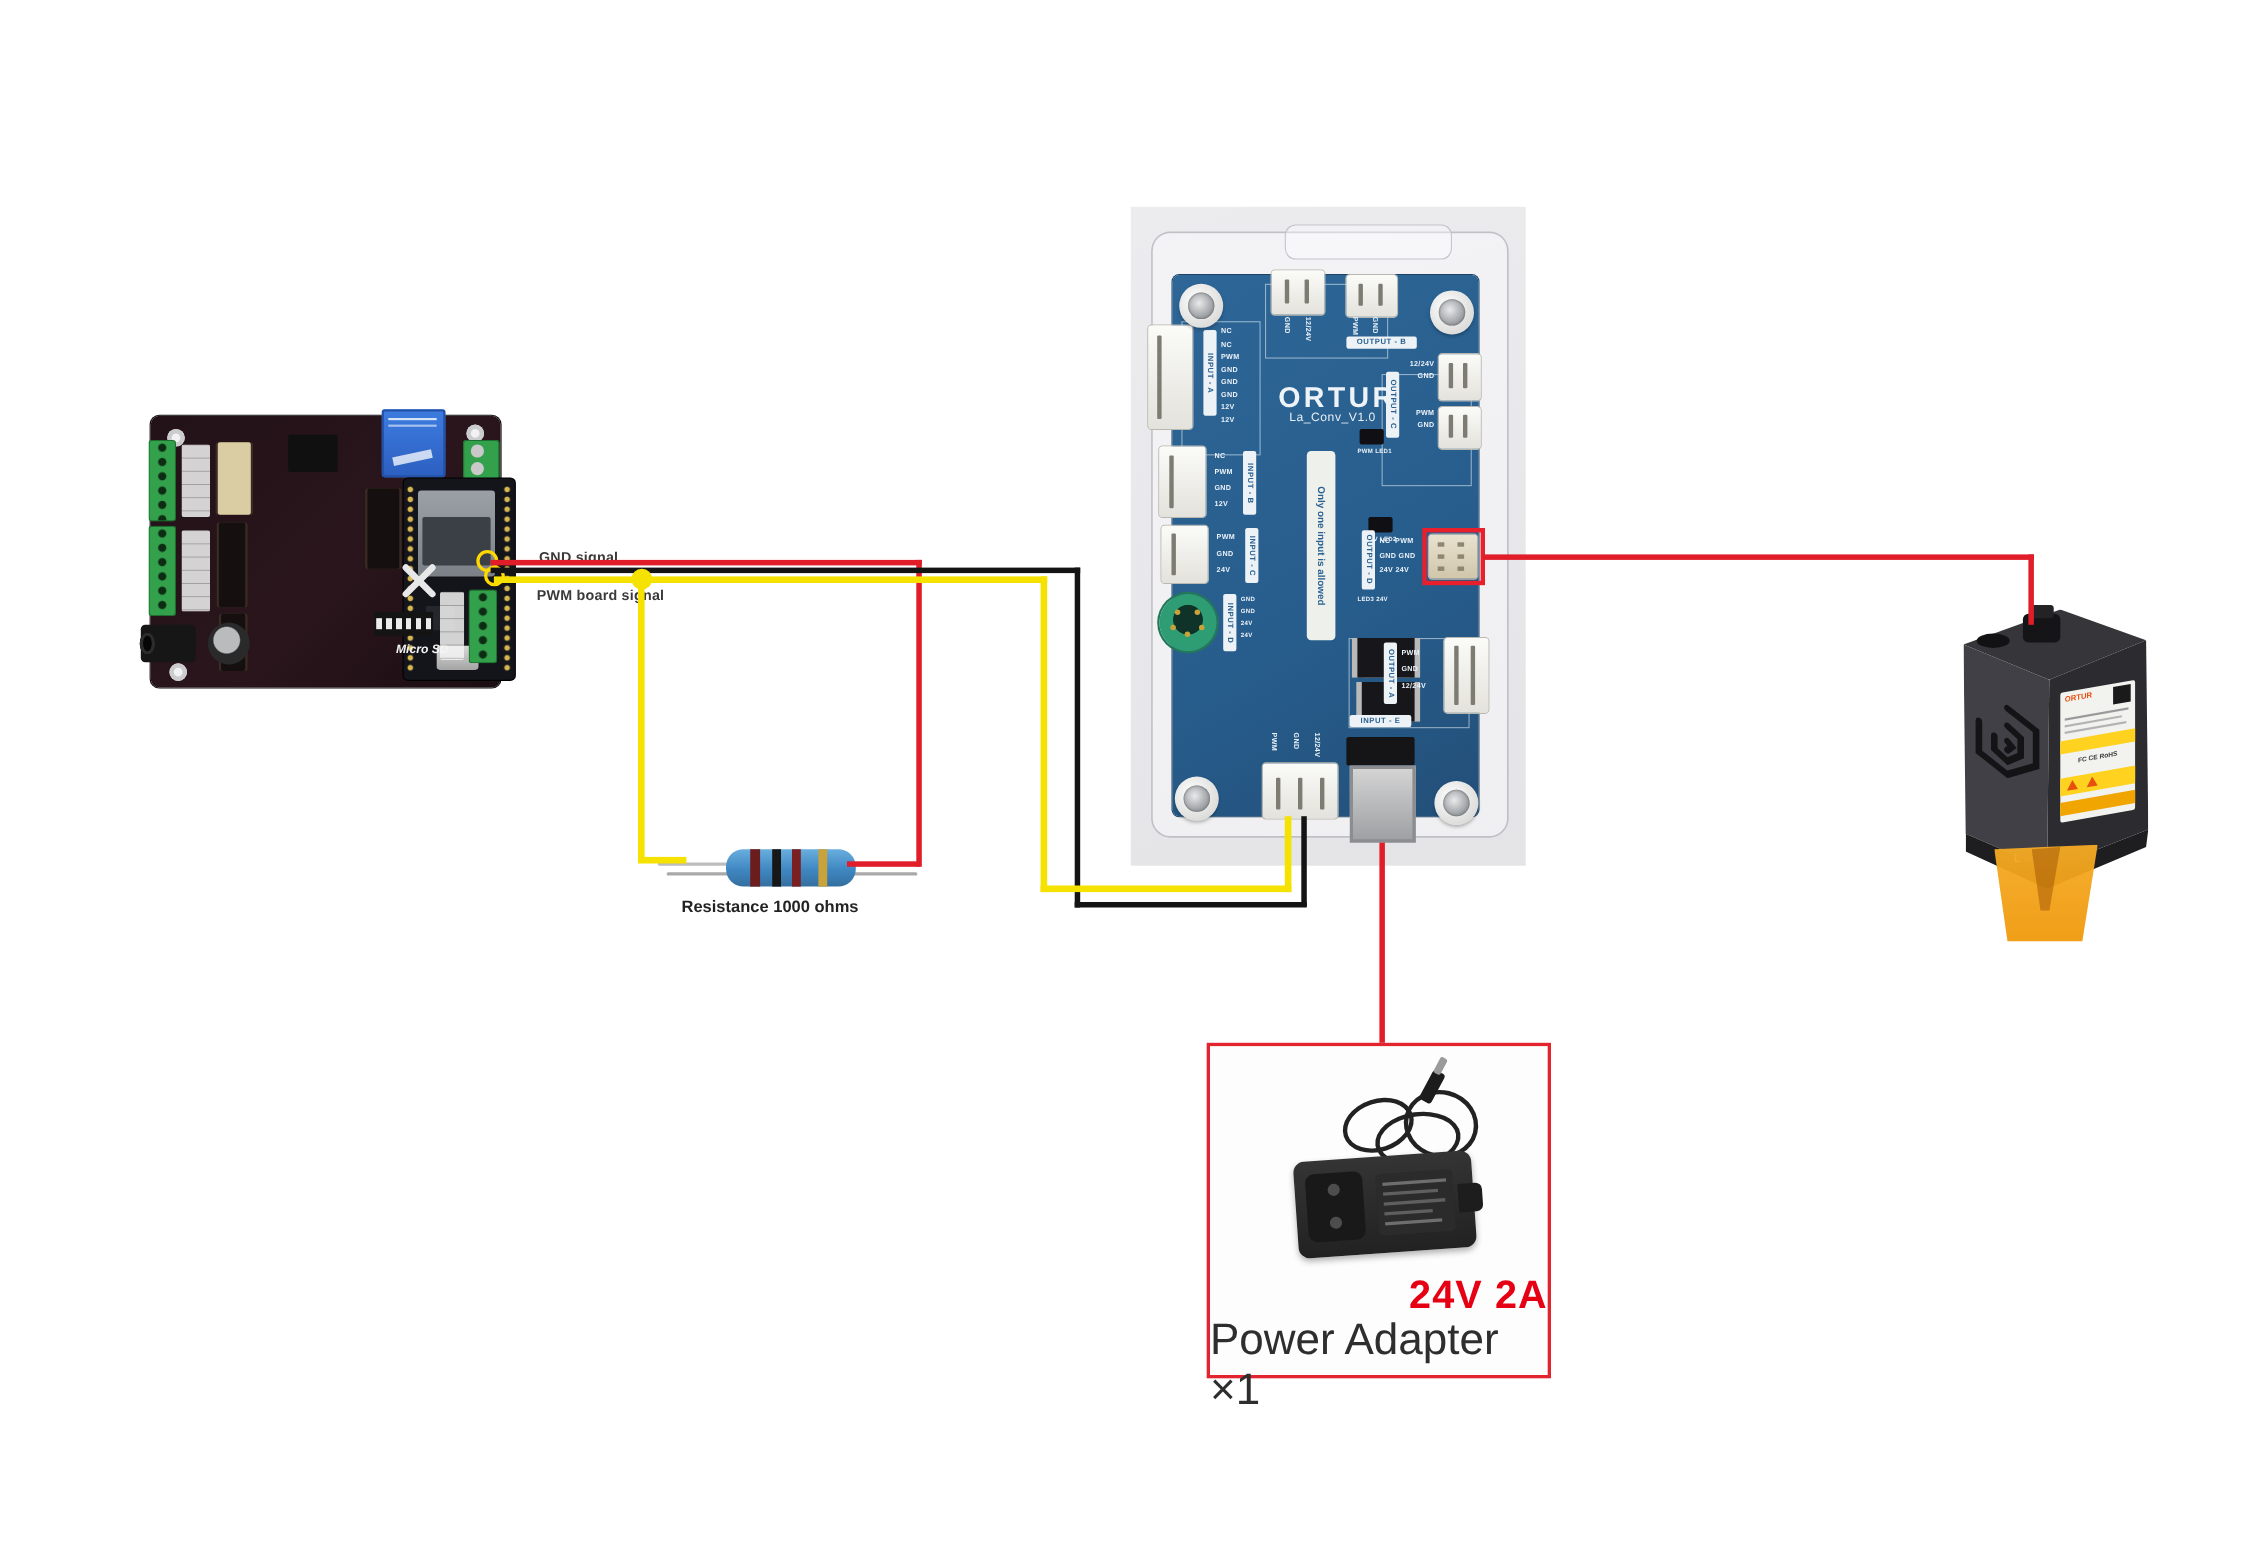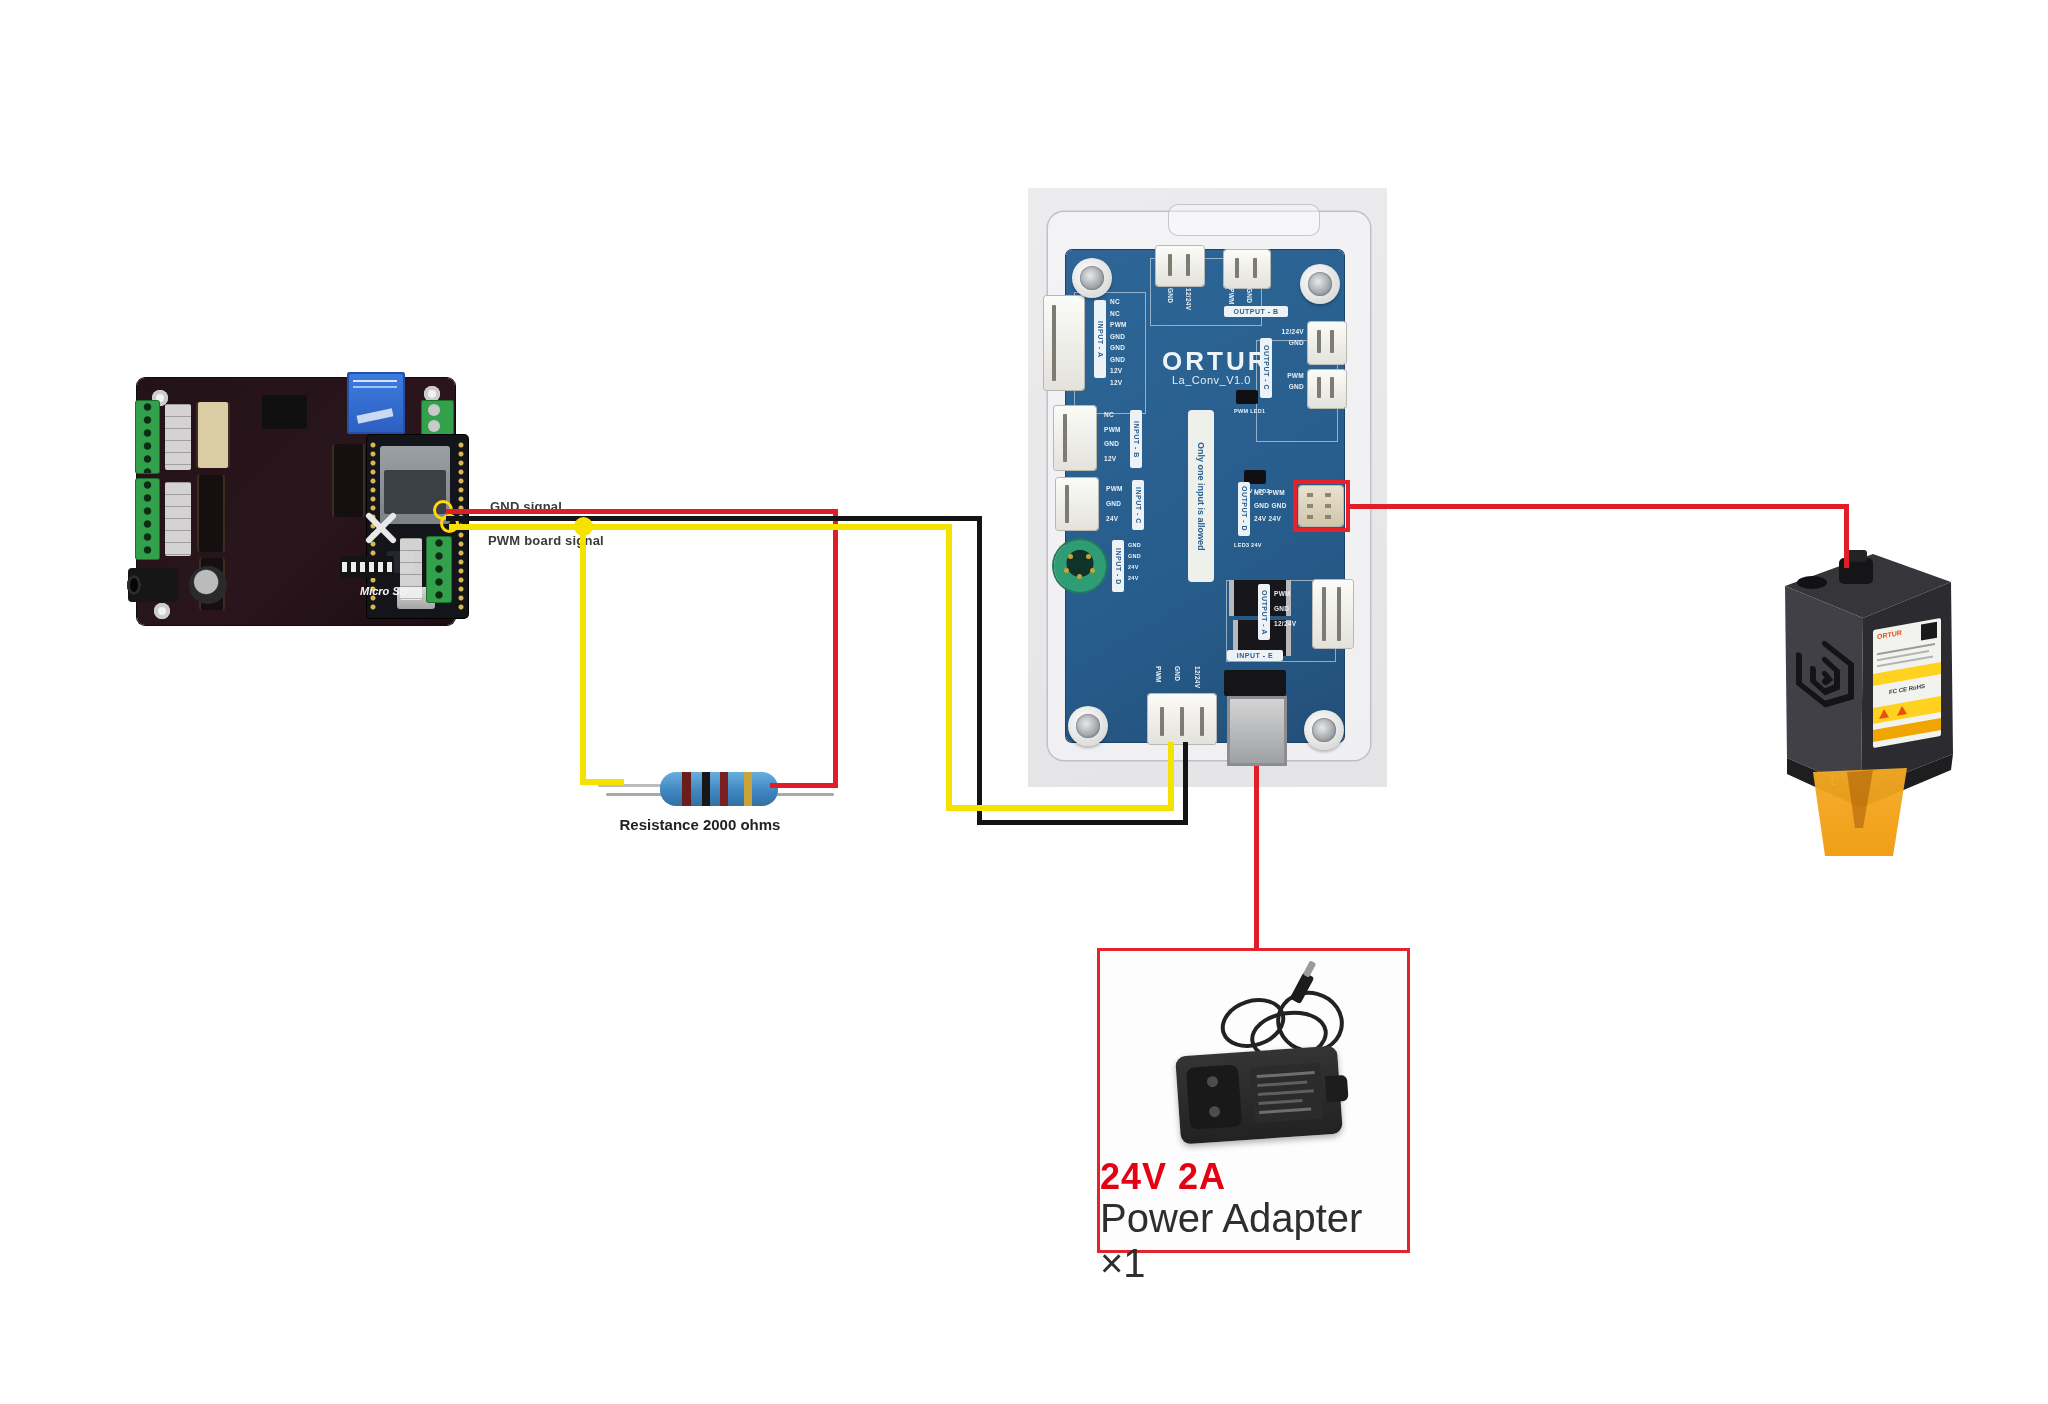--- a/index.html
+++ b/index.html
@@ -31,21 +31,21 @@
   .screwhead{position:absolute;left:8px;top:8px;width:24px;height:24px;border-radius:50%;background:radial-gradient(circle at 42% 40%,#e8e9ea,#8f9398 75%);box-shadow:inset 0 0 2px #555}
   .pinlabels{position:absolute;color:#eaf1f8;font-size:6.5px;line-height:10.6px;font-weight:bold;letter-spacing:.3px;z-index:7}
   .vlabel{position:absolute;background:#edf2f6;color:#2a6191;font-size:7px;font-weight:bold;writing-mode:vertical-rl;text-align:center;border-radius:2px;letter-spacing:.5px;z-index:7;display:flex;align-items:center;justify-content:center}
   .rot{writing-mode:vertical-rl;display:inline-block}
   
   .laser{position:absolute;left:1755px;top:548px;width:210px;height:320px;z-index:6}
   .face{position:absolute;left:0;top:0;width:100%;height:100%}
   
   .pbox{position:absolute;left:1097px;top:948px;width:313px;height:305px;background:#fdfdfd;border:3px solid #e2242e;box-sizing:border-box;z-index:6}
   .coil{position:absolute;border:4px solid #222;border-radius:50%;background:transparent}
-  .spec{position:absolute;left:0;top:205px;width:100%;text-align:left;font-size:36px;font-weight:bold;color:#e60013;letter-spacing:1px}
+  .spec{position:absolute;left:0;top:205px;width:100%;text-align:right;font-size:36px;font-weight:bold;color:#e60013;letter-spacing:1px}
   .pname{position:absolute;left:0;top:245px;width:100%;text-align:left;font-size:40px;color:#2e2e2e}
   .reslbl{position:absolute;left:560px;top:816px;width:280px;text-align:center;font-size:15px;font-weight:bold;color:#232323;z-index:20}
 </style>
 </head>
 <body style="--wire-red: #e11d2a; --wire-yellow: #f6e200; --wire-black: #141414;">
 
 <div class="pcb-dark">
   <div class="hole" style="left:15px;top:12px"></div>
   <div class="hole" style="left:287px;top:8px"></div>
   <div class="hole" style="left:17px;top:225px"></div>
@@ -136,21 +136,21 @@
 <div class="abs" style="left:598px;top:770px;width:240px;height:40px;z-index:25">
   <div class="abs" style="left:0;top:14px;width:240px;height:3px;background:#bdbdbd;border-radius:2px"></div>
   <div class="abs" style="left:8px;top:23px;width:228px;height:3px;background:#a9a9a9;border-radius:2px"></div>
   <div class="abs" style="left:62px;top:2px;width:118px;height:34px;background:linear-gradient(180deg,#69aede,#3f87c2 55%,#346f9f);border-radius:16px">
     <div class="abs" style="left:22px;top:0;width:9px;height:34px;background:#6b1d1d"></div>
     <div class="abs" style="left:42px;top:0;width:8px;height:34px;background:#171717"></div>
     <div class="abs" style="left:60px;top:0;width:8px;height:34px;background:#7a2020"></div>
     <div class="abs" style="left:84px;top:0;width:8px;height:34px;background:#caa23a"></div>
   </div>
 </div>
-<div class="reslbl">Resistance 2000 ohms</div>
+<div class="reslbl">Resistance 1000 ohms</div>
 
 <div class="photo">
   <div class="acrylic">
     <div class="abs" style="left:120px;top:-8px;width:150px;height:30px;border:1.5px solid rgba(185,185,192,.8);border-radius:10px;background:rgba(252,252,254,.4)"></div>
   </div>
   <div class="bluepcb">
 
     <div class="silkbox" style="left:84px;top:8px;width:110px;height:66px"></div>
     <div class="silkbox" style="left:8px;top:42px;width:70px;height:120px"></div>
     <div class="silkbox" style="left:190px;top:90px;width:80px;height:100px"></div>

